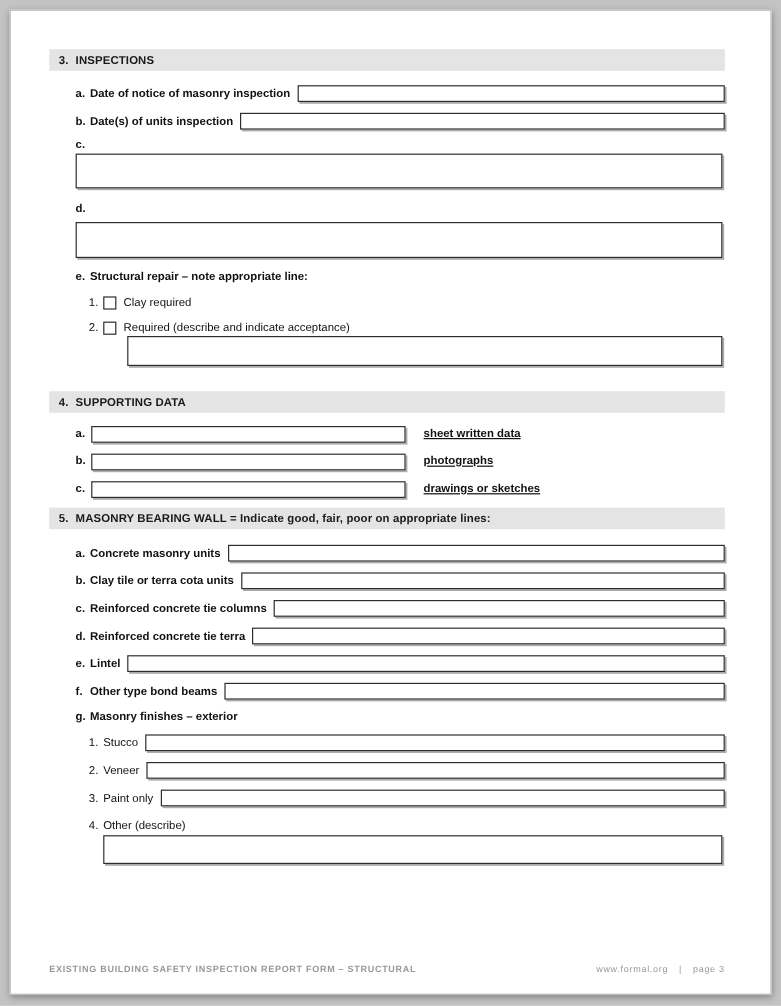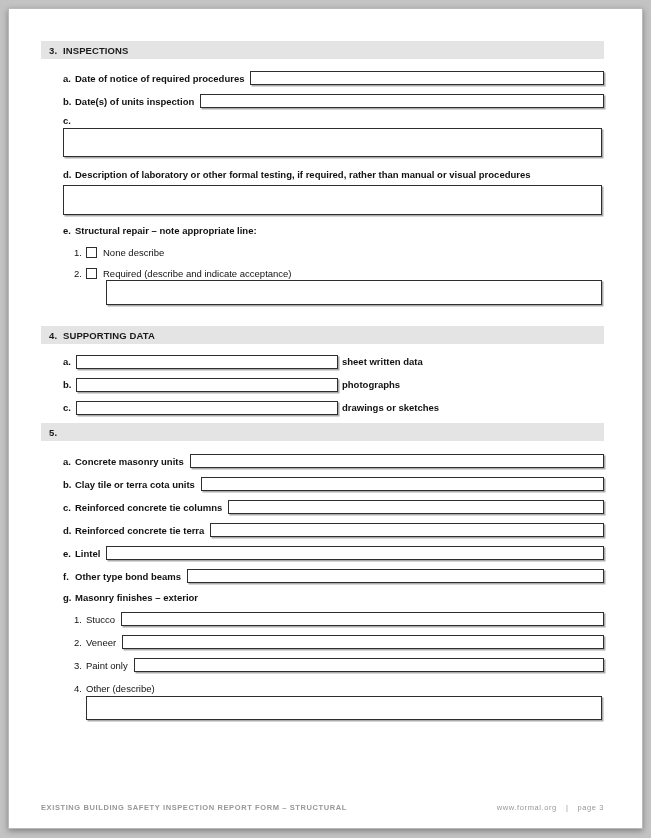--- a/index.html
+++ b/index.html
@@ -70,21 +70,21 @@
   .d-area { width: 539px; height: 30px; margin: 3px 0 10px 22px; }
   .e-lblrow { margin-bottom: 8px; }
   .optrow { height: 12px; margin-bottom: 9px; }
   .opt2row { margin-bottom: 0; }
   .e2-area { width: 496px; height: 25px; margin: 1px 0 21px 65px; }
 
   
   .s4row { height: 15px; margin-bottom: 8px; }
   .s4row:last-of-type { margin-bottom: 13px; }
   .s4-input { width: 262px; margin-left: 1px; flex: 0 0 262px; }
-  .suffix { font-weight: 700; margin-left: 4px; white-space: nowrap; }
+  .suffix { font-weight: 700; margin-left: 15px; white-space: nowrap; text-decoration: underline; }
 
   
   .g-lblrow { height: 14px; margin-bottom: 6px; }
   .g4row { height: 14px; margin-bottom: 1px; }
   .g4-area { width: 516px; height: 24px; margin-left: 45px; }
 
   
   .footer {
     position: absolute; left: 32px; right: 38px; bottom: 16px;
     display: flex; justify-content: space-between; align-items: flex-start;
@@ -99,50 +99,49 @@
 <div class="paper">
   <div class="content">
 
     <div class="bar bar3">
       <span class="bar-num">3.</span>
       <span class="bar-title">INSPECTIONS</span>
     </div>
 
     <div class="row ind2 h14">
       <span class="letter">a.</span>
-      <span class="lbl">Date of notice of required procedures</span>
+      <span class="lbl">Date of notice of masonry inspection</span>
       <input type="text" class="line-input grow" style="">
     </div>
 
     <div class="row ind2 h14b">
       <span class="letter">b.</span>
       <span class="lbl">Date(s) of units inspection</span>
       <input type="text" class="line-input grow" style="">
     </div>
 
     <div class="row ind2 lblrow">
       <span class="letter">c.</span>
     </div>
     <textarea class="area c-area" style=""></textarea>
 
     <div class="row ind2 lblrow">
       <span class="letter">d.</span>
-      <span class="lbl">Description of laboratory or other formal testing, if required, rather than manual or visual procedures</span>
     </div>
     <textarea class="area d-area" style=""></textarea>
 
     <div class="row ind2 lblrow e-lblrow">
       <span class="letter">e.</span>
       <span class="lbl">Structural repair – note appropriate line:</span>
     </div>
 
     <div class="row ind3 optrow">
       <span class="num">1.</span>
       <span class="checkbox"></span>
-      <span class="reg">None describe</span>
+      <span class="reg">Clay required</span>
     </div>
 
     <div class="row ind3 optrow opt2row">
       <span class="num">2.</span>
       <span class="checkbox"></span>
       <span class="reg">Required (describe and indicate acceptance)</span>
     </div>
     <textarea class="area e2-area" style=""></textarea>
 
     <div class="bar bar4">
@@ -163,20 +162,21 @@
     </div>
 
     <div class="row ind2 s4row">
       <span class="letter">c.</span>
       <input type="text" class="line-input s4-input" style="">
       <span class="suffix">drawings or sketches</span>
     </div>
 
     <div class="bar bar5">
       <span class="bar-num">5.</span>
+      <span class="bar-title">MASONRY BEARING WALL = Indicate good, fair, poor on appropriate lines:</span>
     </div>
 
     <div class="row ind2 h14">
       <span class="letter">a.</span>
       <span class="lbl">Concrete masonry units</span>
       <input type="text" class="line-input grow" style="">
     </div>
 
     <div class="row ind2 h14">
       <span class="letter">b.</span>

